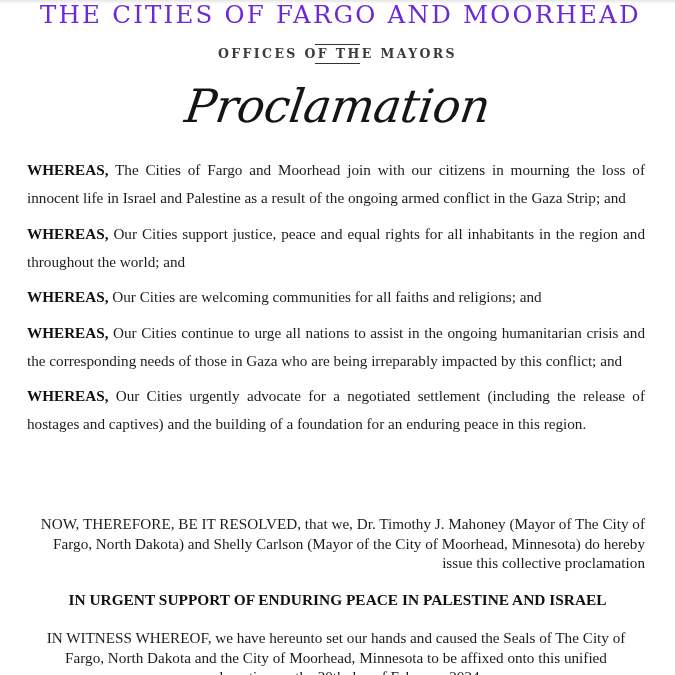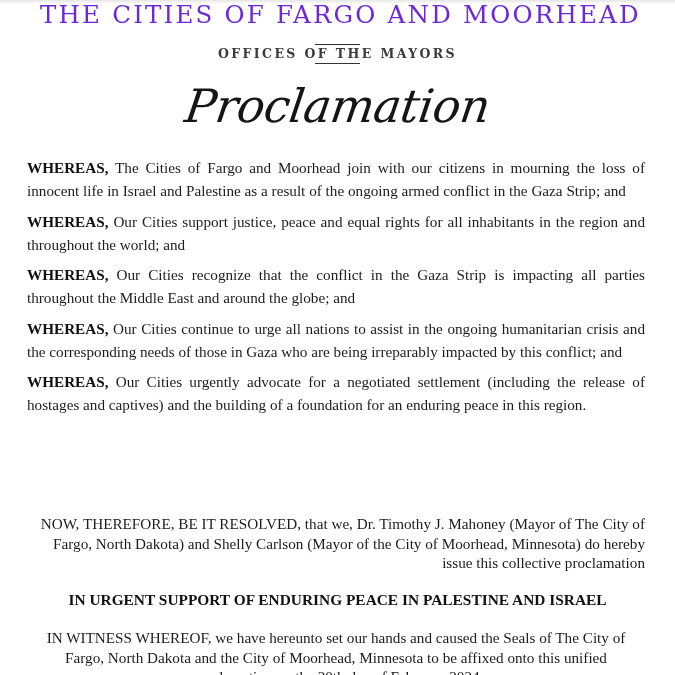--- a/index.html
+++ b/index.html
@@ -40,21 +40,21 @@
       text-align: center;
       font-family: "DejaVu Serif", "Liberation Serif", serif;
       font-style: italic;
       font-size: 46px; color: #151515;
       letter-spacing: -0.5px;
       line-height: 60px;
       transform: skewX(-8deg);
     }
     .body {
       position: absolute; left: 27px; top: 156px; width: 618px;
-      font-size: 15.2px; line-height: 23px;
+      font-size: 15.2px; line-height: 28px;
       text-align: justify;
     }
     .clause { margin: 0 0 7.5px 0; }
     .clause b { font-weight: bold; color: #111; }
     .resolved {
       position: absolute; left: 27px; top: 514px; width: 618px;
       text-align: right; font-size: 15.2px; line-height: 19.5px;
     }
     .support {
       position: absolute; left: 0; top: 590px; width: 675px;
@@ -77,21 +77,21 @@
   <span class="rule-line"></span>
   <span class="subheader-text">OFFICES OF THE MAYORS</span>
   <span class="rule-line"></span>
 </div>
 
 <div class="script-title">Proclamation</div>
 
 <div class="body">
   <p class="clause"><b>WHEREAS,</b><span> The Cities of Fargo and Moorhead join with our citizens in mourning the loss of innocent life in Israel and Palestine as a result of the ongoing armed conflict in the Gaza Strip; and</span></p>
   <p class="clause"><b>WHEREAS,</b><span> Our Cities support justice, peace and equal rights for all inhabitants in the region and throughout the world; and</span></p>
-  <p class="clause"><b>WHEREAS,</b><span> Our Cities recognize that the conflict in the Gaza Strip is impacting all parties throughout the Middle East and around the globe; and</span></p>
+  <p class="clause"><b>WHEREAS,</b><span> Our Cities are welcoming communities for all faiths and religions; and</span></p>
   <p class="clause"><b>WHEREAS,</b><span>  Our Cities continue to urge all nations to assist in the ongoing humanitarian crisis and the corresponding needs of those in Gaza who are being irreparably impacted by this conflict; and</span></p>
   <p class="clause"><b>WHEREAS,</b><span> Our Cities urgently advocate for a negotiated settlement (including the release of hostages and captives) and the building of a foundation for an enduring peace in this region.</span></p>
 </div>
 
 <div class="resolved">NOW, THEREFORE, BE IT RESOLVED, that we, Dr. Timothy J. Mahoney (Mayor of The City of Fargo, North Dakota) and Shelly Carlson (Mayor of the City of Moorhead, Minnesota) do hereby issue this collective proclamation</div>
 
 <div class="support">IN URGENT SUPPORT OF ENDURING PEACE IN PALESTINE AND ISRAEL</div>
 
 <div class="witness">IN WITNESS WHEREOF, we have hereunto set our hands and caused the Seals of The City of Fargo, North Dakota and the City of Moorhead, Minnesota to be affixed onto this unified proclamation on the 20th day of February 2024</div>
 

